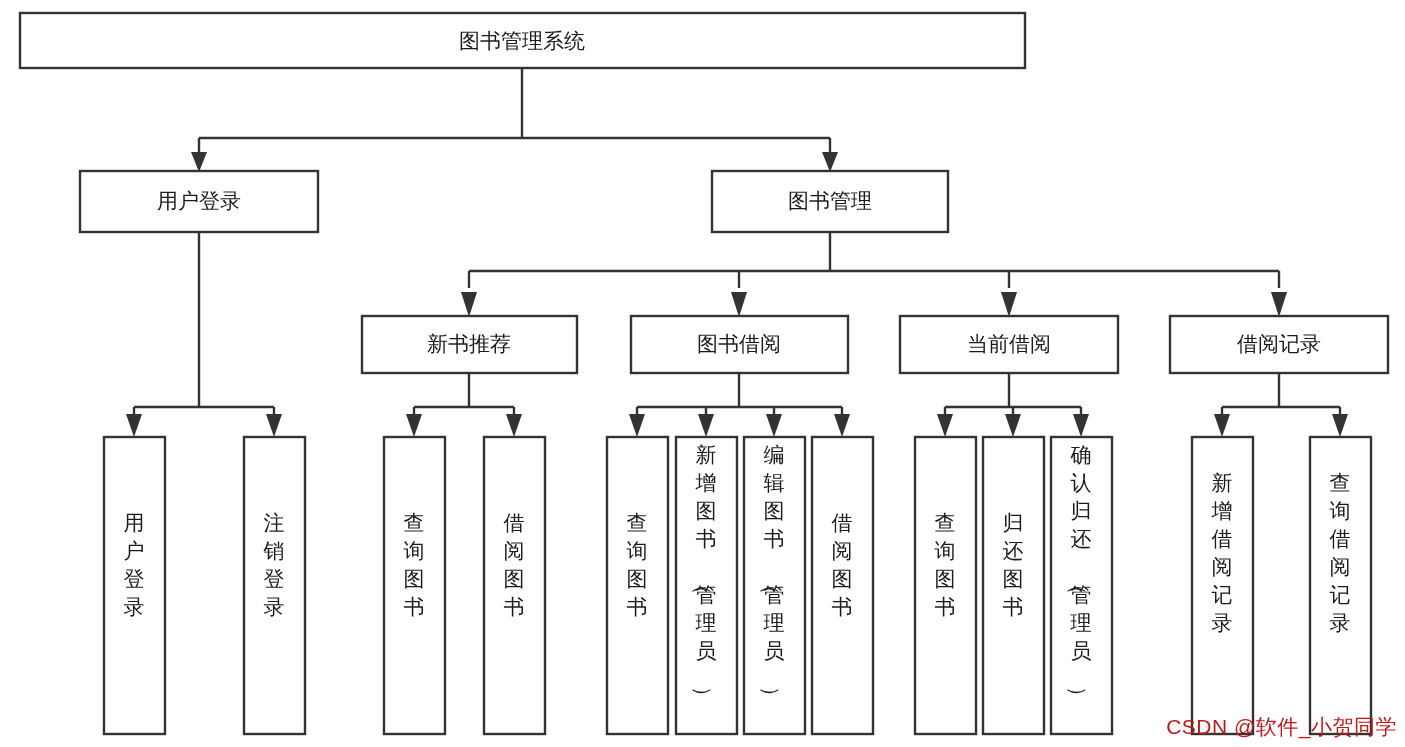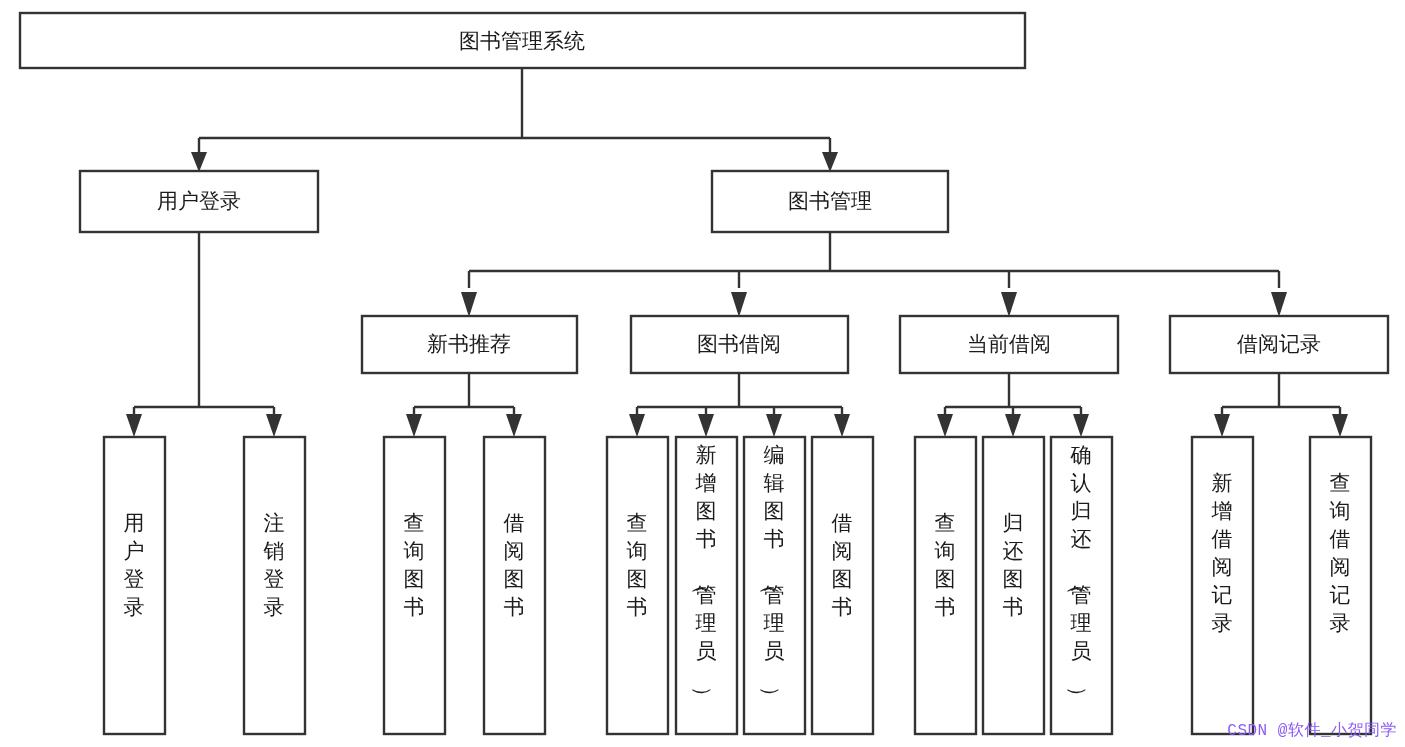--- a/index.html
+++ b/index.html
@@ -49,23 +49,23 @@
     fill: none;
   }
   .arrow-head {
     fill: #333333;
     stroke: none;
   }
   .watermark {
     position: absolute;
     right: 8px;
     bottom: 6px;
-    font-family: Liberation Mono, monospace;
-    font-size: 16px;
-    color: #8b5cf6;
+    font-family: Liberation Sans, sans-serif;
+    font-size: 21px;
+    color: #b91c1c;
     white-space: nowrap;
     letter-spacing: 0.5px;
     user-select: none;
   }
 </style>
 </head>
 <body>
 
 <div id="diagram-root">
   <svg class="flow" viewBox="0 0 1405 747" xmlns="http://www.w3.org/2000/svg">

